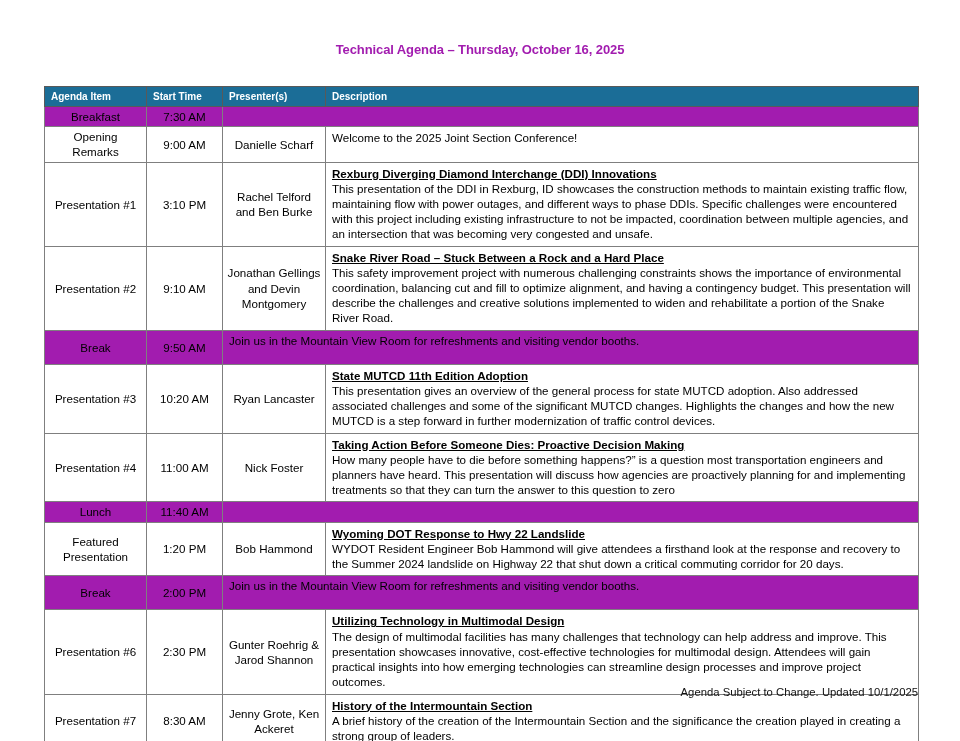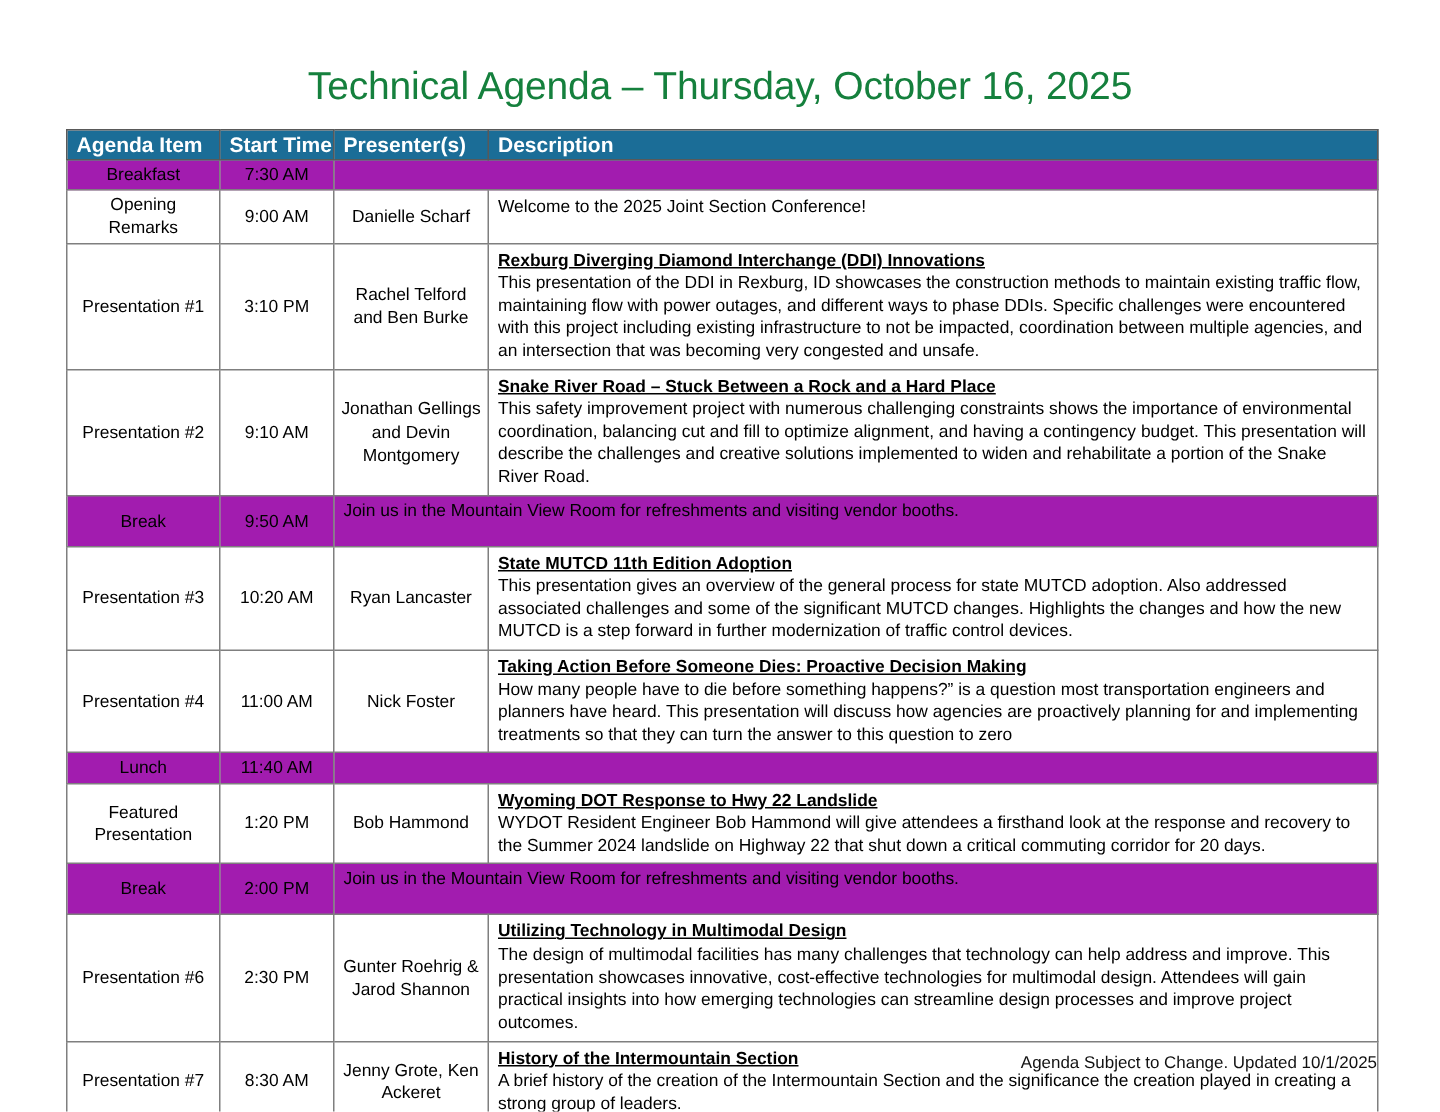--- a/index.html
+++ b/index.html
@@ -19,23 +19,23 @@
     width: 960px;
     height: 741px;
     box-sizing: border-box;
   }
   .page-title {
     position: absolute;
     top: 42px;
     left: 0;
     width: 960px;
     text-align: center;
-    font-size: 26px;
-    font-weight: normal;
-    color: #15803d;
+    font-size: 13px;
+    font-weight: bold;
+    color: #a21caf;
     letter-spacing: -0.1px;
   }
   .agenda-table-wrap {
     position: absolute;
     top: 86px;
     left: 44px;
     width: 874px;
   }
   table.agenda {
     width: 874px;
@@ -44,21 +44,21 @@
     border: 1px solid #595959;
   }
   table.agenda col.c-item { width: 102px; }
   table.agenda col.c-time { width: 76px; }
   table.agenda col.c-pres { width: 103px; }
   table.agenda col.c-desc { width: 593px; }
 
   thead th {
     background: #1b6d97;
     color: #ffffff;
-    font-size: 14px;
+    font-size: 10px;
     font-weight: bold;
     text-align: left;
     padding: 2px 6px 3px 6px;
     border: 1px solid #595959;
     line-height: 13px;
     height: 14px;
     white-space: nowrap;
   }
   tbody td {
     border: 1px solid #7f7f7f;
@@ -98,21 +98,21 @@
     font-weight: bold;
     display: block;
     text-decoration: underline;
   }
   .desc-body {
     display: block;
   }
   .footer-note {
     position: absolute;
     left: 0;
-    top: 703px;
+    top: 686px;
     width: 918px;
     text-align: right;
     font-size: 11.3px;
     color: #111111;
   }
 </style>
 </head>
 <body>
 
 <div class="page">

